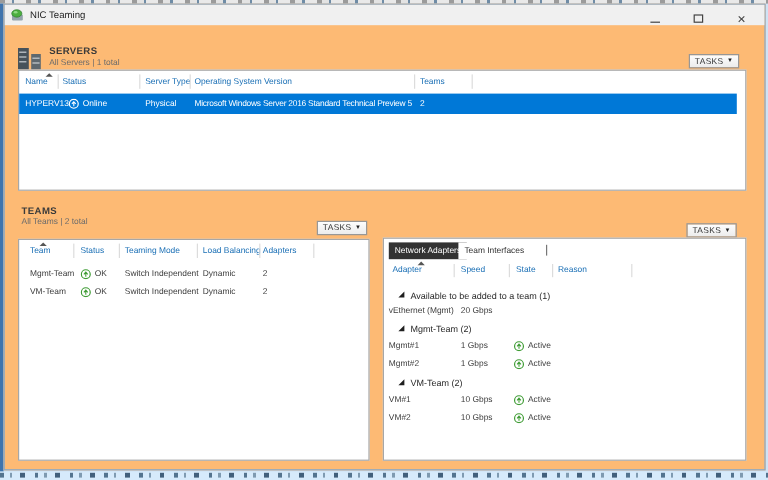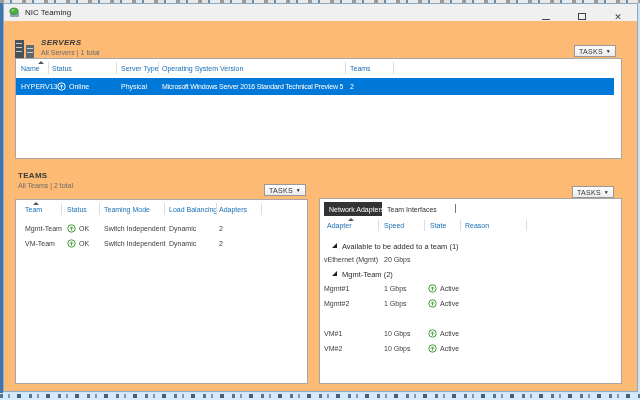--- a/index.html
+++ b/index.html
@@ -89,21 +89,21 @@
       <span class="a">
           <i style="top:3px"></i>
           <i style="top:7px"></i>
           <i style="top:11px"></i>
         </span>
       <span class="b">
           <i style="top:3px"></i>
           <i style="top:7px"></i>
         </span>
     </div>
-    <div class="sec-heading" style="left:37px; top:34px;font-style:italic;">SERVERS</div>
+    <div class="sec-heading" style="left:37px; top:34px;">SERVERS</div>
     <div class="sec-sub" style="left:37px; top:45px;">All Servers | 1 total</div>
     <div class="tasks-btn" style="left:570px; top:41px;">
       <span>TASKS</span>
       <span class="arr">▼</span>
     </div>
 
     <div class="panel" style="left:11px; top:54px; width:607px; height:101px;">
 
       <div style="position:absolute; left:0; top:0; width:100%; height:16px;">
         <span class="sort-asc" style="left:22px; top:2px;"></span>
@@ -227,20 +227,24 @@
       <div style="position:absolute; left:0; top:99px; width:100%; height:13px;">
         <span class="cell" style="left:4px;  top:2px;">Mgmt#2</span>
         <span class="cell" style="left:64px; top:2px;">1 Gbps</span>
         <svg class="status-ico" style="left:108px; top:1px;" viewBox="0 0 9 9">
           <circle cx="4.5" cy="4.5" r="3.7" fill="#fff" stroke="#3f9c35" stroke-width="1"></circle>
           <path d="M4.5 6.6 V3.2 M2.9 4.6 L4.5 2.8 L6.1 4.6" fill="none" stroke="#3f9c35" stroke-width="0.9"></path>
         </svg>
         <span class="cell" style="left:120px; top:2px;">Active</span>
       </div>
 
+      <div style="position:absolute; left:0; top:114px; width:100%; height:13px;">
+        <span class="tri-exp" style="left:12px; top:3px;"></span>
+        <span class="group-label" style="left:22px; top:2px;">VM-Team (2)</span>
+      </div>
       <div style="position:absolute; left:0; top:129px; width:100%; height:13px;">
         <span class="cell" style="left:4px;  top:2px;">VM#1</span>
         <span class="cell" style="left:64px; top:2px;">10 Gbps</span>
         <svg class="status-ico" style="left:108px; top:1px;" viewBox="0 0 9 9">
           <circle cx="4.5" cy="4.5" r="3.7" fill="#fff" stroke="#3f9c35" stroke-width="1"></circle>
           <path d="M4.5 6.6 V3.2 M2.9 4.6 L4.5 2.8 L6.1 4.6" fill="none" stroke="#3f9c35" stroke-width="0.9"></path>
         </svg>
         <span class="cell" style="left:120px; top:2px;">Active</span>
       </div>
       <div style="position:absolute; left:0; top:144px; width:100%; height:13px;">

